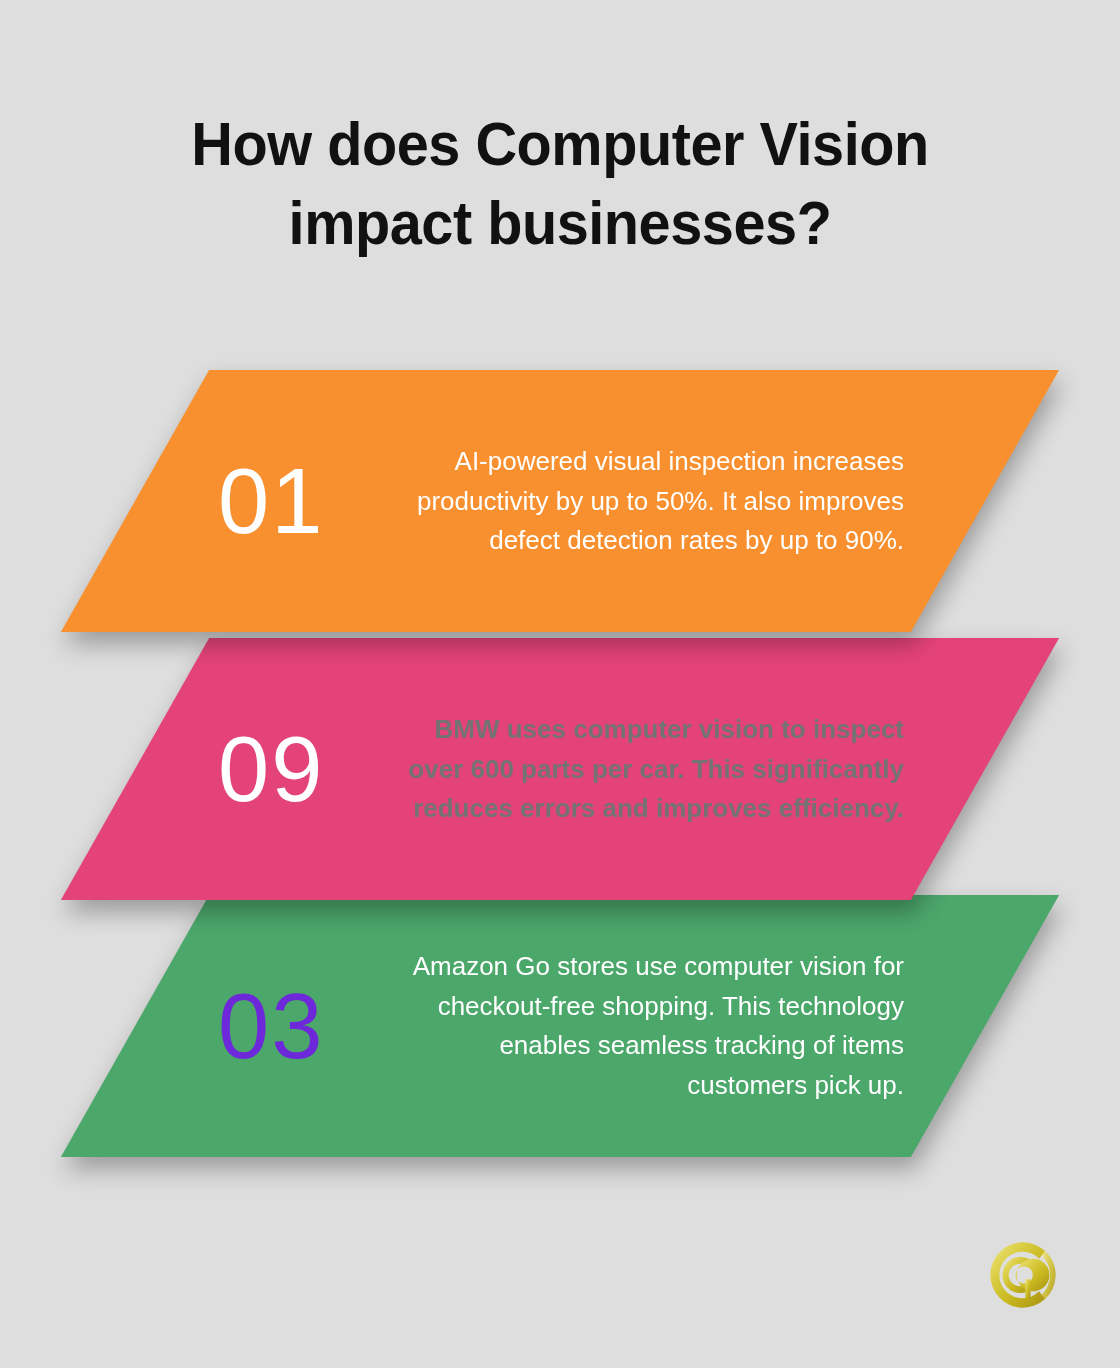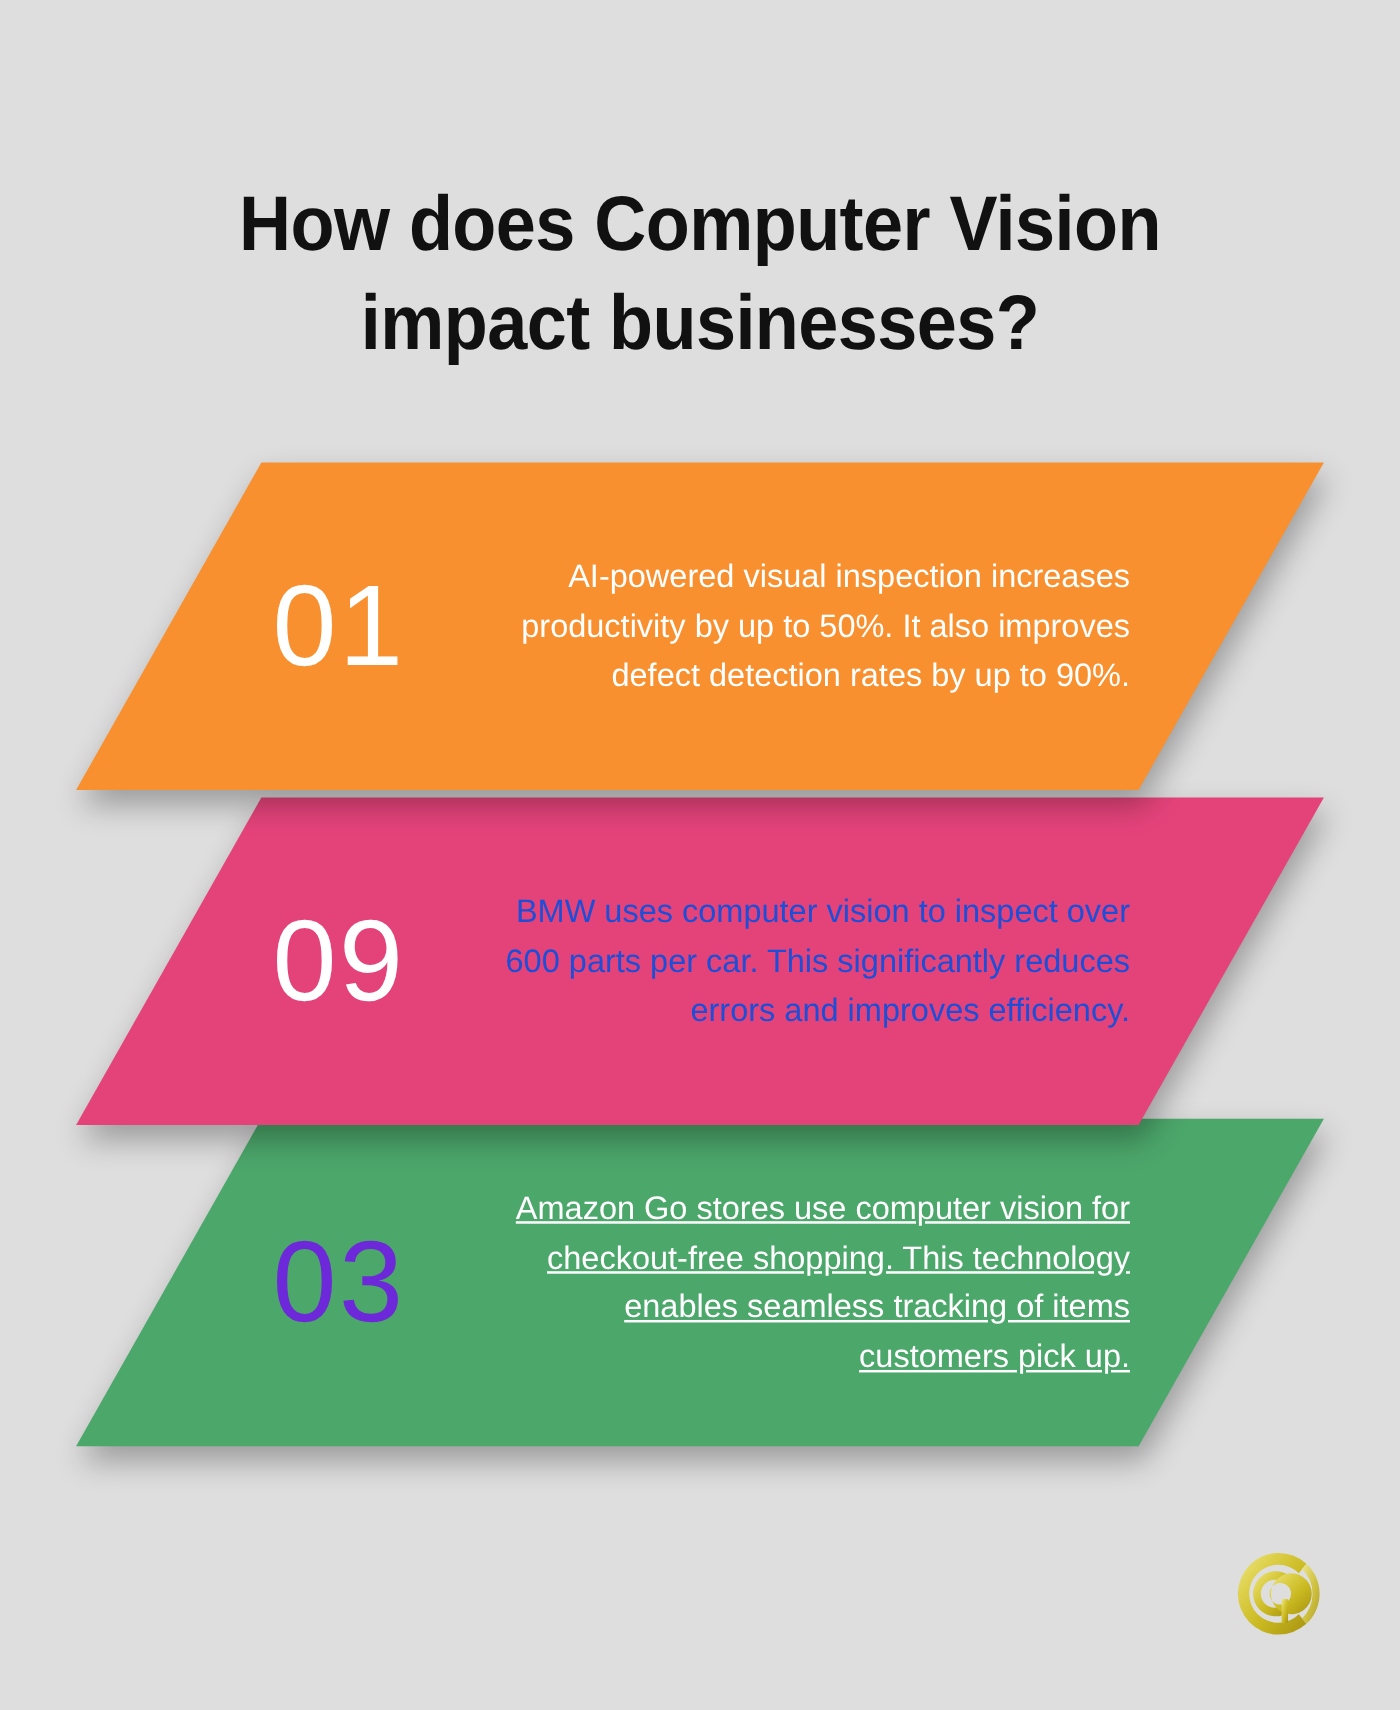--- a/index.html
+++ b/index.html
@@ -15,21 +15,20 @@
     position: relative;
   }
 
   
   #title-block {
     position: absolute;
     top: 104px;
     left: 0;
     width: 1120px;
     text-align: center;
-    margin-top: 36px;
   }
   #page-title {
     margin: 0;
     font-family: "Liberation Sans Narrow", "Liberation Sans", sans-serif;
     font-size: 62px;
     font-weight: bold;
     line-height: 1.28;
     letter-spacing: -0.5px;
     color: #111111;
     transform: scaleX(0.93);
@@ -130,29 +129,29 @@
     <div class="banner-content">
       <div class="banner-number" style="color: rgb(255, 255, 255);">01</div>
       <div class="banner-text" style="color: rgb(255, 255, 255);">AI-powered visual inspection increases productivity by up to 50%. It also improves defect detection rates by up to 90%.</div>
     </div>
   </div>
 
   <div class="banner b2">
     <div class="banner-shape" style="background: rgb(228, 67, 122);"></div>
     <div class="banner-content">
       <div class="banner-number" style="color: rgb(255, 255, 255);">09</div>
-      <div class="banner-text" style="color: #1d4ed8;">BMW uses computer vision to inspect over 600 parts per car. This significantly reduces errors and improves efficiency.</div>
+      <div class="banner-text" style="color: #737373; font-weight: bold;">BMW uses computer vision to inspect over 600 parts per car. This significantly reduces errors and improves efficiency.</div>
     </div>
   </div>
 
   <div class="banner b3">
     <div class="banner-shape" style="background: rgb(76, 167, 107);"></div>
     <div class="banner-content">
       <div class="banner-number" style="color: #6d28d9;">03</div>
-      <div class="banner-text" style="color: rgb(255, 255, 255); text-decoration: underline;">Amazon Go stores use computer vision for checkout-free shopping. This technology enables seamless tracking of items customers pick up.</div>
+      <div class="banner-text" style="color: rgb(255, 255, 255);">Amazon Go stores use computer vision for checkout-free shopping. This technology enables seamless tracking of items customers pick up.</div>
     </div>
   </div>
 
 </div>
 
 <div id="logo">
   <svg viewBox="0 0 100 100" width="86" height="86" aria-hidden="true">
     <defs>
       <linearGradient id="goldgrad" x1="0" y1="0" x2="1" y2="1">
         <stop offset="0%" stop-color="#efe78a"></stop>

